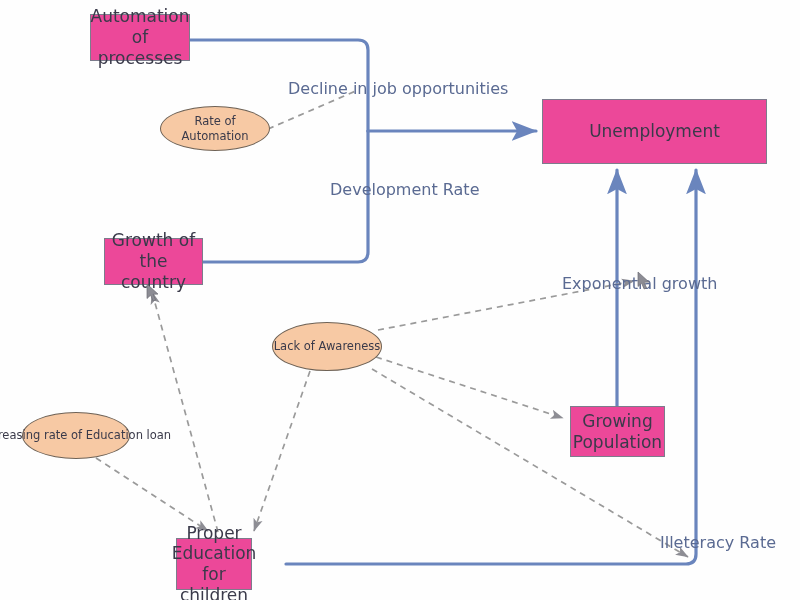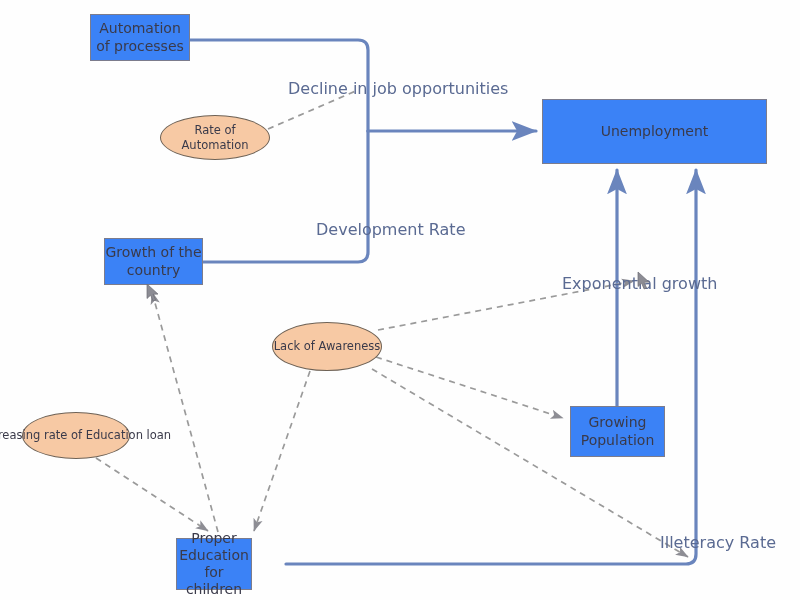--- a/index.html
+++ b/index.html
@@ -24,23 +24,23 @@
     position: absolute;
     box-sizing: border-box;
     display: flex;
     align-items: center;
     justify-content: center;
     text-align: center;
     color: #3a3a4a;
     line-height: 1.22;
   }
   .node-rect {
-    background: #3b82f6;
+    background: #ec4899;
     border: 1.6px solid #7c7c8c;
-    font-size: 14px;
+    font-size: 17px;
   }
   .node-ellipse {
     background: #f7c9a4;
     border: 1.4px solid #6e6256;
     border-radius: 50%;
     font-size: 11.5px;
   }
   .node-ellipse .ell-txt {
     white-space: nowrap;
   }
@@ -103,21 +103,21 @@
   </svg>
 
   <div class="node node-rect" style="left:90px; top:14px; width:100px; height:47px;">
     <span>Automation of processes</span>
   </div>
 
   <div class="node node-rect" style="left:542px; top:99px; width:225px; height:65px;">
     <span>Unemployment</span>
   </div>
 
-  <div class="node node-ellipse" style="left:160px; top:115px; width:110px; height:45px;">
+  <div class="node node-ellipse" style="left:160px; top:106px; width:110px; height:45px;">
     <span>Rate of Automation</span>
   </div>
 
   <div class="node node-rect" style="left:104px; top:238px; width:99px; height:47px;">
     <span>Growth of the country</span>
   </div>
 
   <div class="node node-ellipse" style="left:272px; top:322px; width:110px; height:49px;">
     <span>Lack of Awareness</span>
   </div>
@@ -129,21 +129,21 @@
   <div class="node node-ellipse" style="left:22px; top:412px; width:108px; height:47px;">
     <span class="ell-txt">Increasing rate of Education loan</span>
   </div>
 
   <div class="node node-rect" style="left:176px; top:538px; width:76px; height:52px;">
     <span>Proper Education for children</span>
   </div>
 
   <div class="edge-label" style="left:288px; top:79px;">Decline in job opportunities</div>
 
-  <div class="edge-label" style="left:316px; top:180px;margin-top:40px;">Development Rate</div>
+  <div class="edge-label" style="left:330px; top:180px;">Development Rate</div>
 
   <div class="edge-label" style="left:562px; top:274px;">Exponential growth</div>
 
   <div class="edge-label" style="left:660px; top:533px;">Illeteracy Rate</div>
 
   <svg class="cursor" style="left:146px; top:283px;" viewBox="0 0 14 20" xmlns="http://www.w3.org/2000/svg">
     <path d="M1,1 L1,15.5 L4.6,12.2 L7.1,18 L9.6,16.9 L7.1,11.3 L12,11.1 Z" fill="#8c8c94" stroke="#6e6e76" stroke-width="0.7"></path>
   </svg>
 
   <svg class="cursor" style="left:637px; top:271px;" viewBox="0 0 14 20" xmlns="http://www.w3.org/2000/svg">

